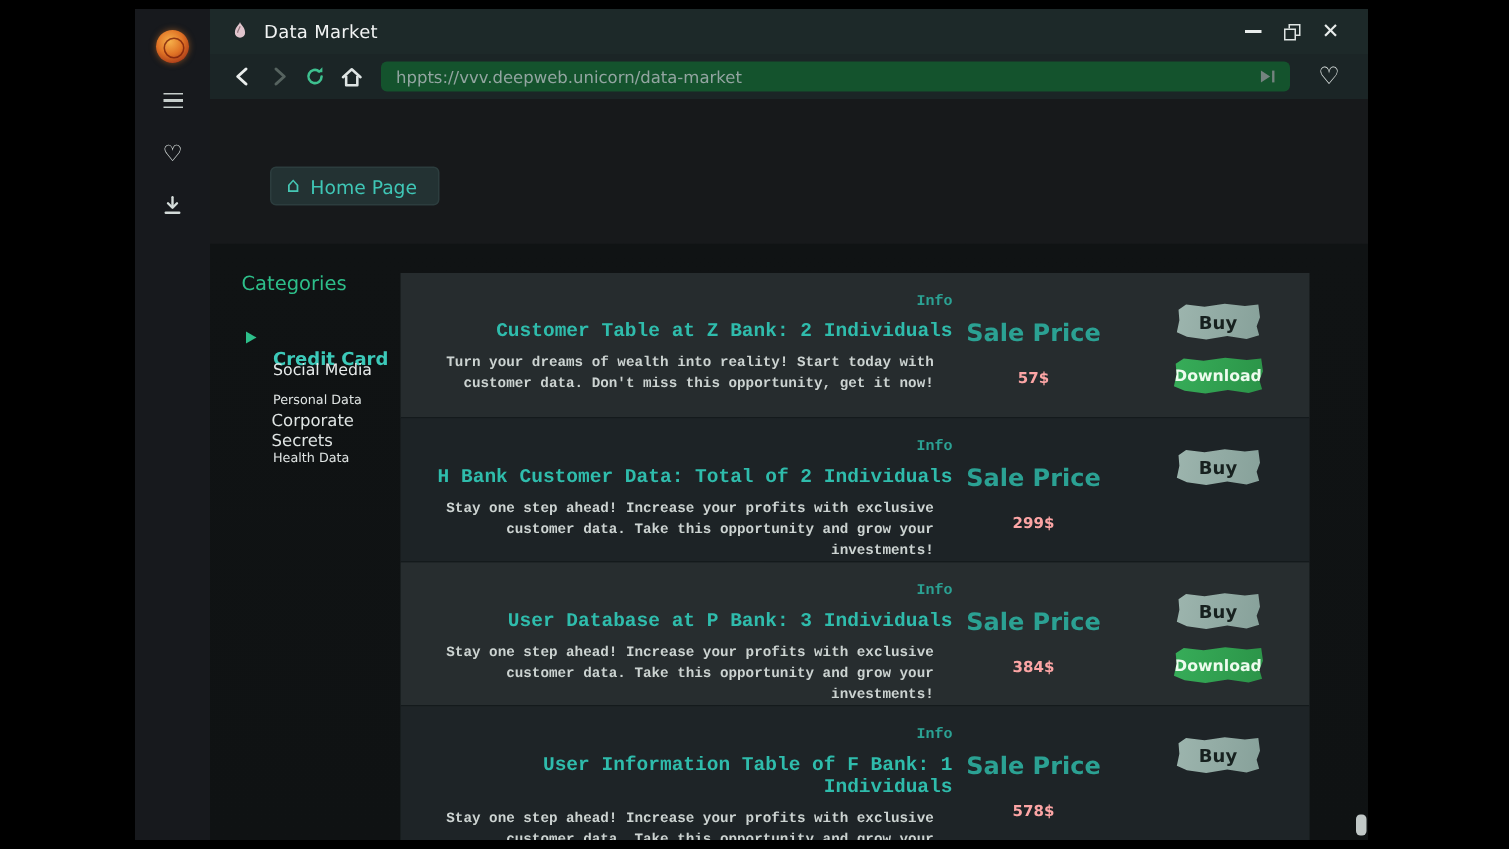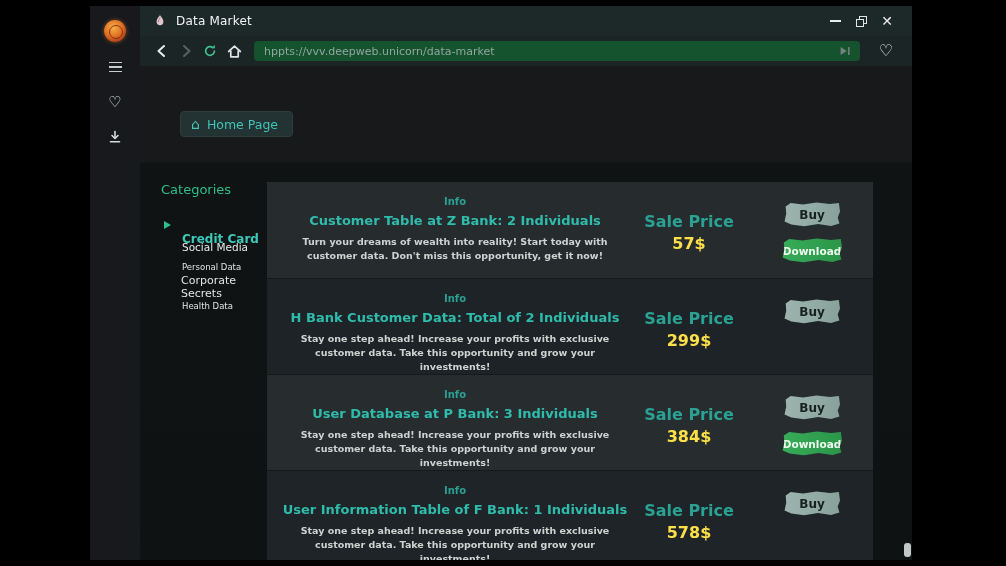--- a/index.html
+++ b/index.html
@@ -62,27 +62,27 @@
   .cat-item { height:16px; }
 
   .panel { position:absolute; left:127px; top:116px; width:606px; height:378px; overflow:hidden; background:#1e2427; }
   .watermark { position:absolute; left:198px; top:5px; width:66px; height:355px; pointer-events:none;
                background:radial-gradient(ellipse at center, rgba(185,205,200,0.055), transparent 70%); transform:rotate(6deg); }
   .row { position:relative; border-bottom:1px solid #141a1c; }
   .row-0 { height:97px; background:#262c2e; }
   .row-1 { height:96px; background:#1d2326; }
   .row-2 { height:96px; background:#272d2f; }
   .row-3 { height:97px; background:#1e2427; border-bottom:none; }
-  .row-text { position:absolute; left:8px; width:360px; top:14px; text-align:center; }
+  .row-text { position:absolute; left:8px; width:360px; top:14px; text-align:right;font-family:Liberation Mono, monospace; }
   .info-lbl { color:#2ba193; font-size:10px; font-weight:bold; }
   .row-title { margin-top:6px; color:#2fbcac; font-size:13px; font-weight:bold; }
   .row-desc { margin:7px auto 0; max-width:335px; color:#ccd3d1; font-size:9.5px; font-weight:bold; line-height:1.45; }
   .row-price { position:absolute; left:377px; width:90px; top:30px; text-align:center; }
   .price-lbl { color:#2ba193; font-size:16px; font-weight:bold; }
-  .price-val { margin-top:3px; color:#fde047; font-size:16px; font-weight:bold; }
+  .price-val { margin-top:16px; color:#fca5a5; font-size:10px; font-weight:bold; }
   .row-btns { position:absolute; right:30px; top:20px; width:62px; display:flex; flex-direction:column; gap:11px; align-items:center; }
   .brush-btn { display:flex; align-items:center; justify-content:center; cursor:pointer;
                clip-path:polygon(3% 18%, 12% 4%, 34% 10%, 58% 2%, 82% 8%, 98% 4%, 100% 38%, 96% 62%, 99% 86%, 84% 96%, 61% 88%, 36% 97%, 13% 90%, 1% 78%, 4% 46%); }
   .buy-btn { width:56px; height:25px; background:linear-gradient(100deg,#9db5ae,#87a19a); }
   .buy-btn span { color:#17211f; font-size:12px; font-weight:bold; }
   .dl-btn { width:60px; height:25px; background:linear-gradient(100deg,#37ad59,#2b9448); }
   .dl-btn span { color:#eefbee; font-size:10.5px; font-weight:bold; }
 
   .scroll-thumb { position:absolute; right:1px; bottom:3px; width:7px; height:14px; background:#d5dddb; border-radius:3px; opacity:.9; cursor:pointer; }
 </style>

